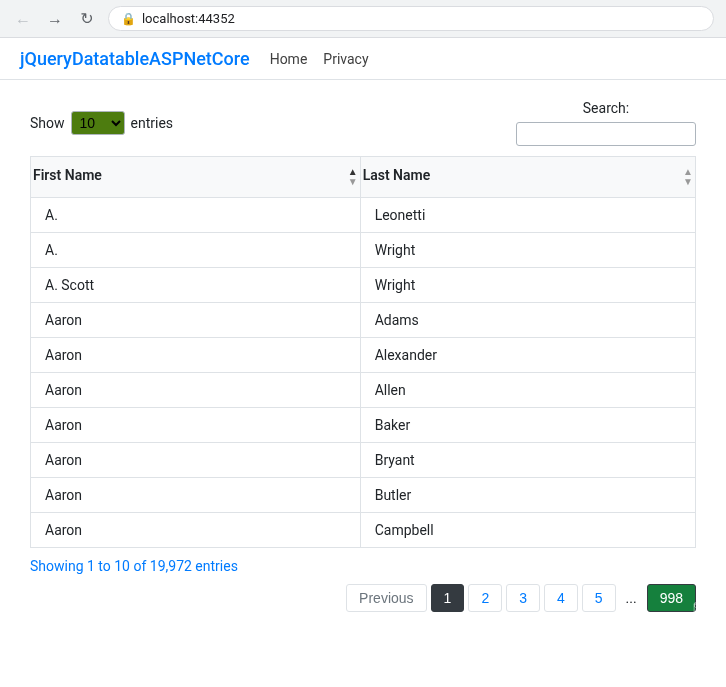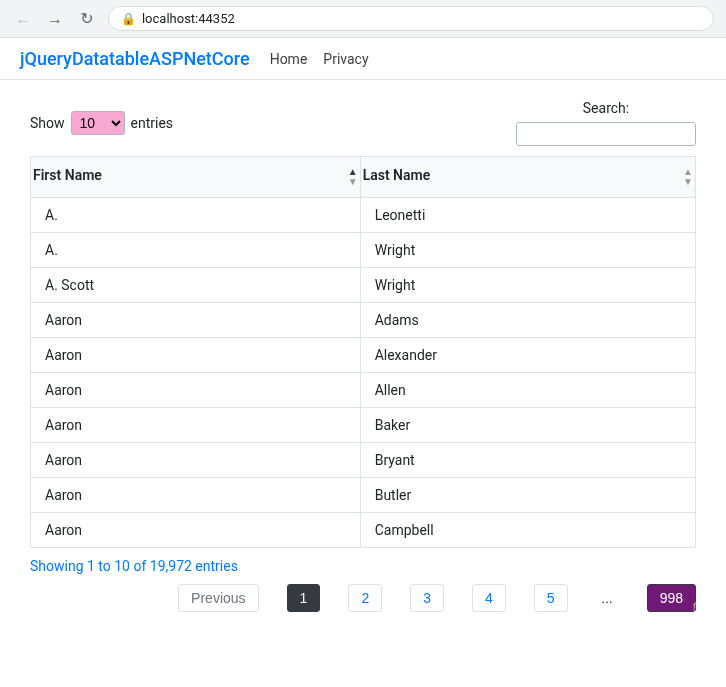--- a/index.html
+++ b/index.html
@@ -84,21 +84,21 @@
       display: flex;
       align-items: center;
       gap: 6px;
       font-size: 14px;
     }
     .dt-length-select {
       border: 1px solid #adb5bd;
       border-radius: 3px;
       padding: 2px 4px;
       font-size: 14px;
-      background: #f9a8d4;
+      background: #4d7c0f;
     }
     .dt-search-label {
       display: flex;
       align-items: center;
       gap: 6px;
       font-size: 14px;
       flex-direction: column;
     }
     .dt-search-input {
       border: 1px solid #adb5bd;
@@ -165,30 +165,29 @@
     .page-btn {
       border: 1px solid #dee2e6;
       background: #fff;
       color: #007bff;
       padding: 5px 12px;
       font-size: 14px;
       cursor: pointer;
       border-radius: 3px;
       text-decoration: none;
       display: inline-block;
-      margin-left: 24px;
     }
     .page-btn.active {
       background: #343a40;
       color: #fff;
       border-color: #343a40;
       cursor: default;
     }
     .page-btn.last-page {
-      background: #701a75;
+      background: #15803d;
       color: #fff;
       border-color: #343a40;
       cursor: pointer;
       position: relative;
     }
     .page-btn.ellipsis {
       color: #212529;
       border: none;
       background: none;
       cursor: default;

